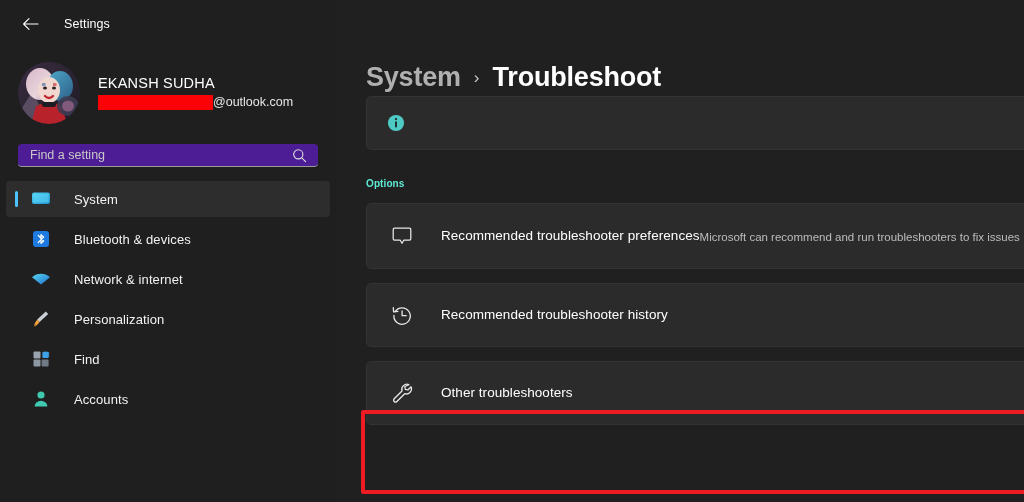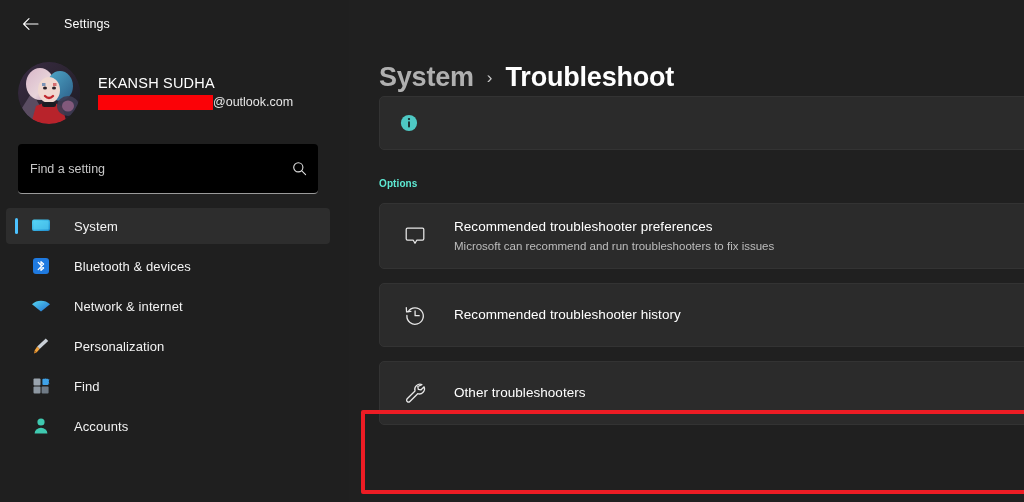--- a/index.html
+++ b/index.html
@@ -15,21 +15,20 @@
     font-family: "Liberation Sans", sans-serif;
     color: #ffffff;
     -webkit-font-smoothing: antialiased;
   }
 
   #app {
     position: relative;
     width: 1024px;
     height: 502px;
     display: flex;
-    gap: 13px;
   }
 
   
   .sidebar {
     position: relative;
     width: 336px;
     height: 502px;
     background: #1f1f1f;
     flex: 0 0 336px;
   }
@@ -108,22 +107,22 @@
 
   .account-email-domain {
     font-size: 12.5px;
     color: #e6e6e6;
     line-height: 15px;
   }
 
   
   .search-wrap {
     margin: 18px 18px 0 18px;
-    height: 50px;
-    background: #000000;
+    height: 23px;
+    background: #4c1d95;
     border-radius: 4px;
     border-bottom: 1px solid #9a9a9a;
     display: flex;
     align-items: center;
     padding: 0 10px 0 12px;
     cursor: text;
   }
 
   .search-input {
     flex: 1;
@@ -264,21 +263,21 @@
 
   .option-icon {
     width: 26px;
     height: 26px;
     flex: 0 0 26px;
     display: flex;
     align-items: center;
     justify-content: center;
   }
 
-  .option-text { margin-left: 26px; display: flex; flex-direction: column; }
+  .option-text { margin-left: 26px; display: flex; flex-direction: row; }
 
   .option-title {
     font-size: 13.5px;
     color: #ffffff;
     line-height: 18px;
     letter-spacing: 0.05px;
   }
 
   .option-sub {
     font-size: 11.5px;

